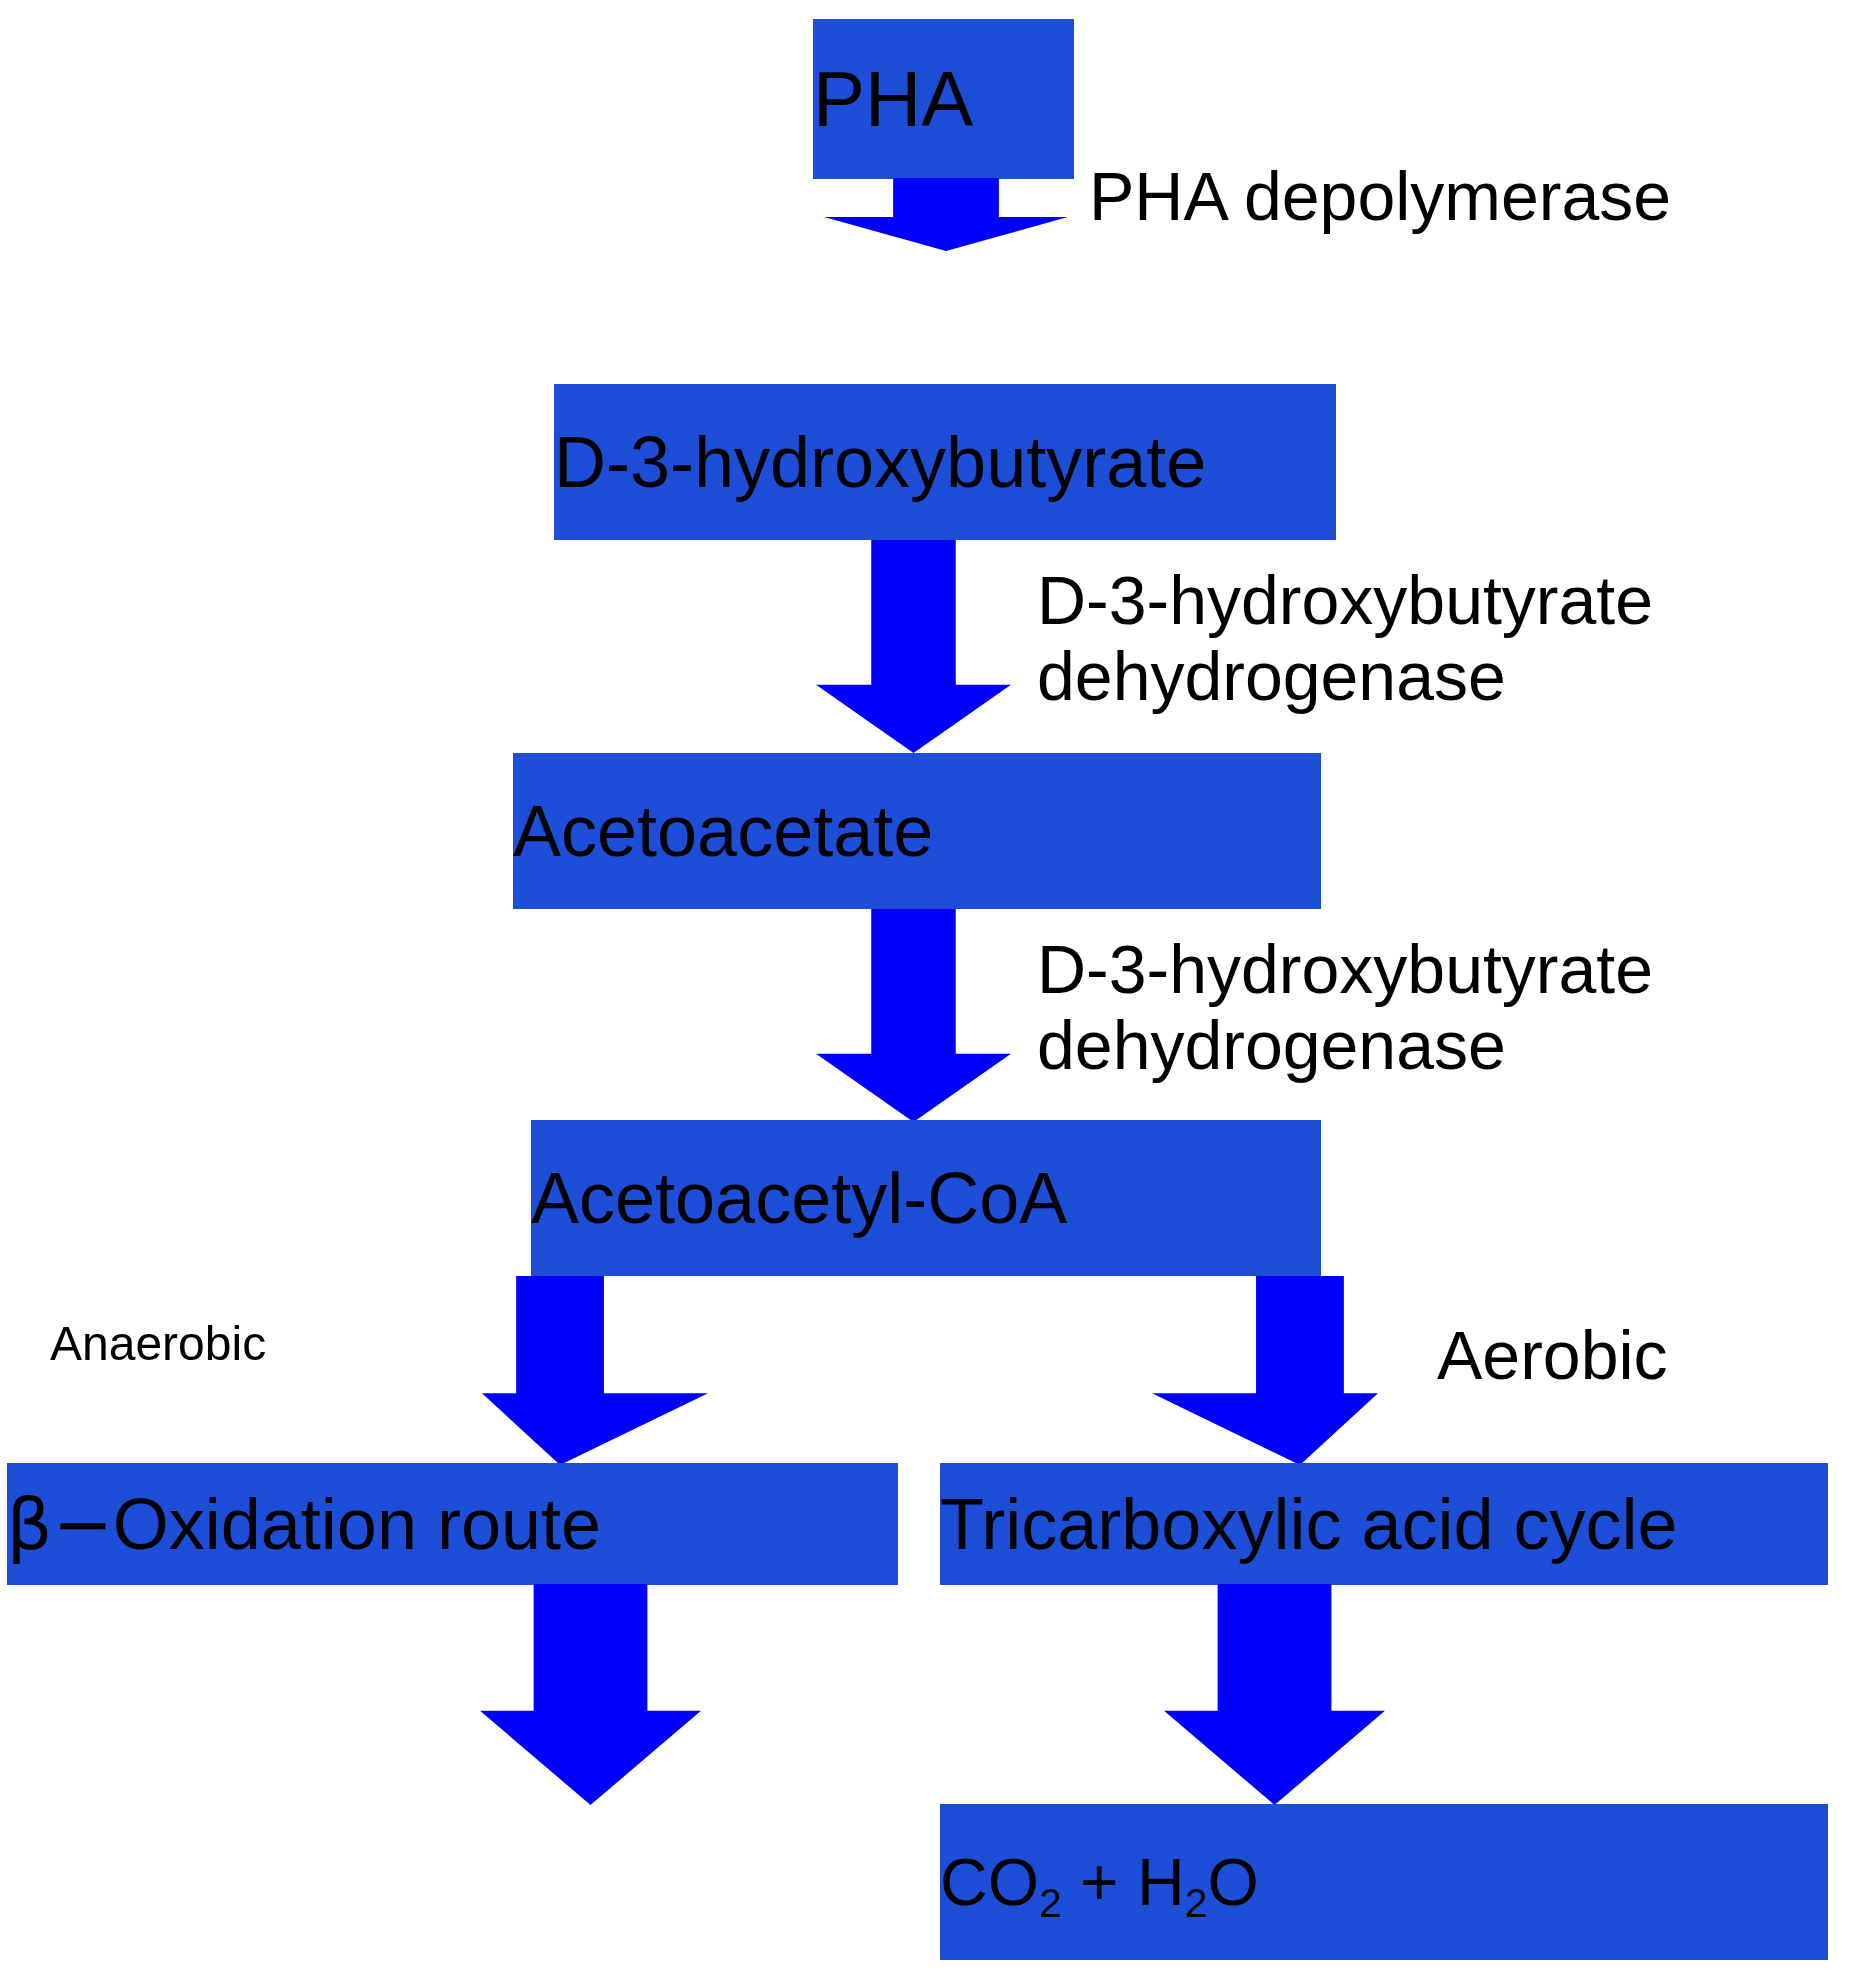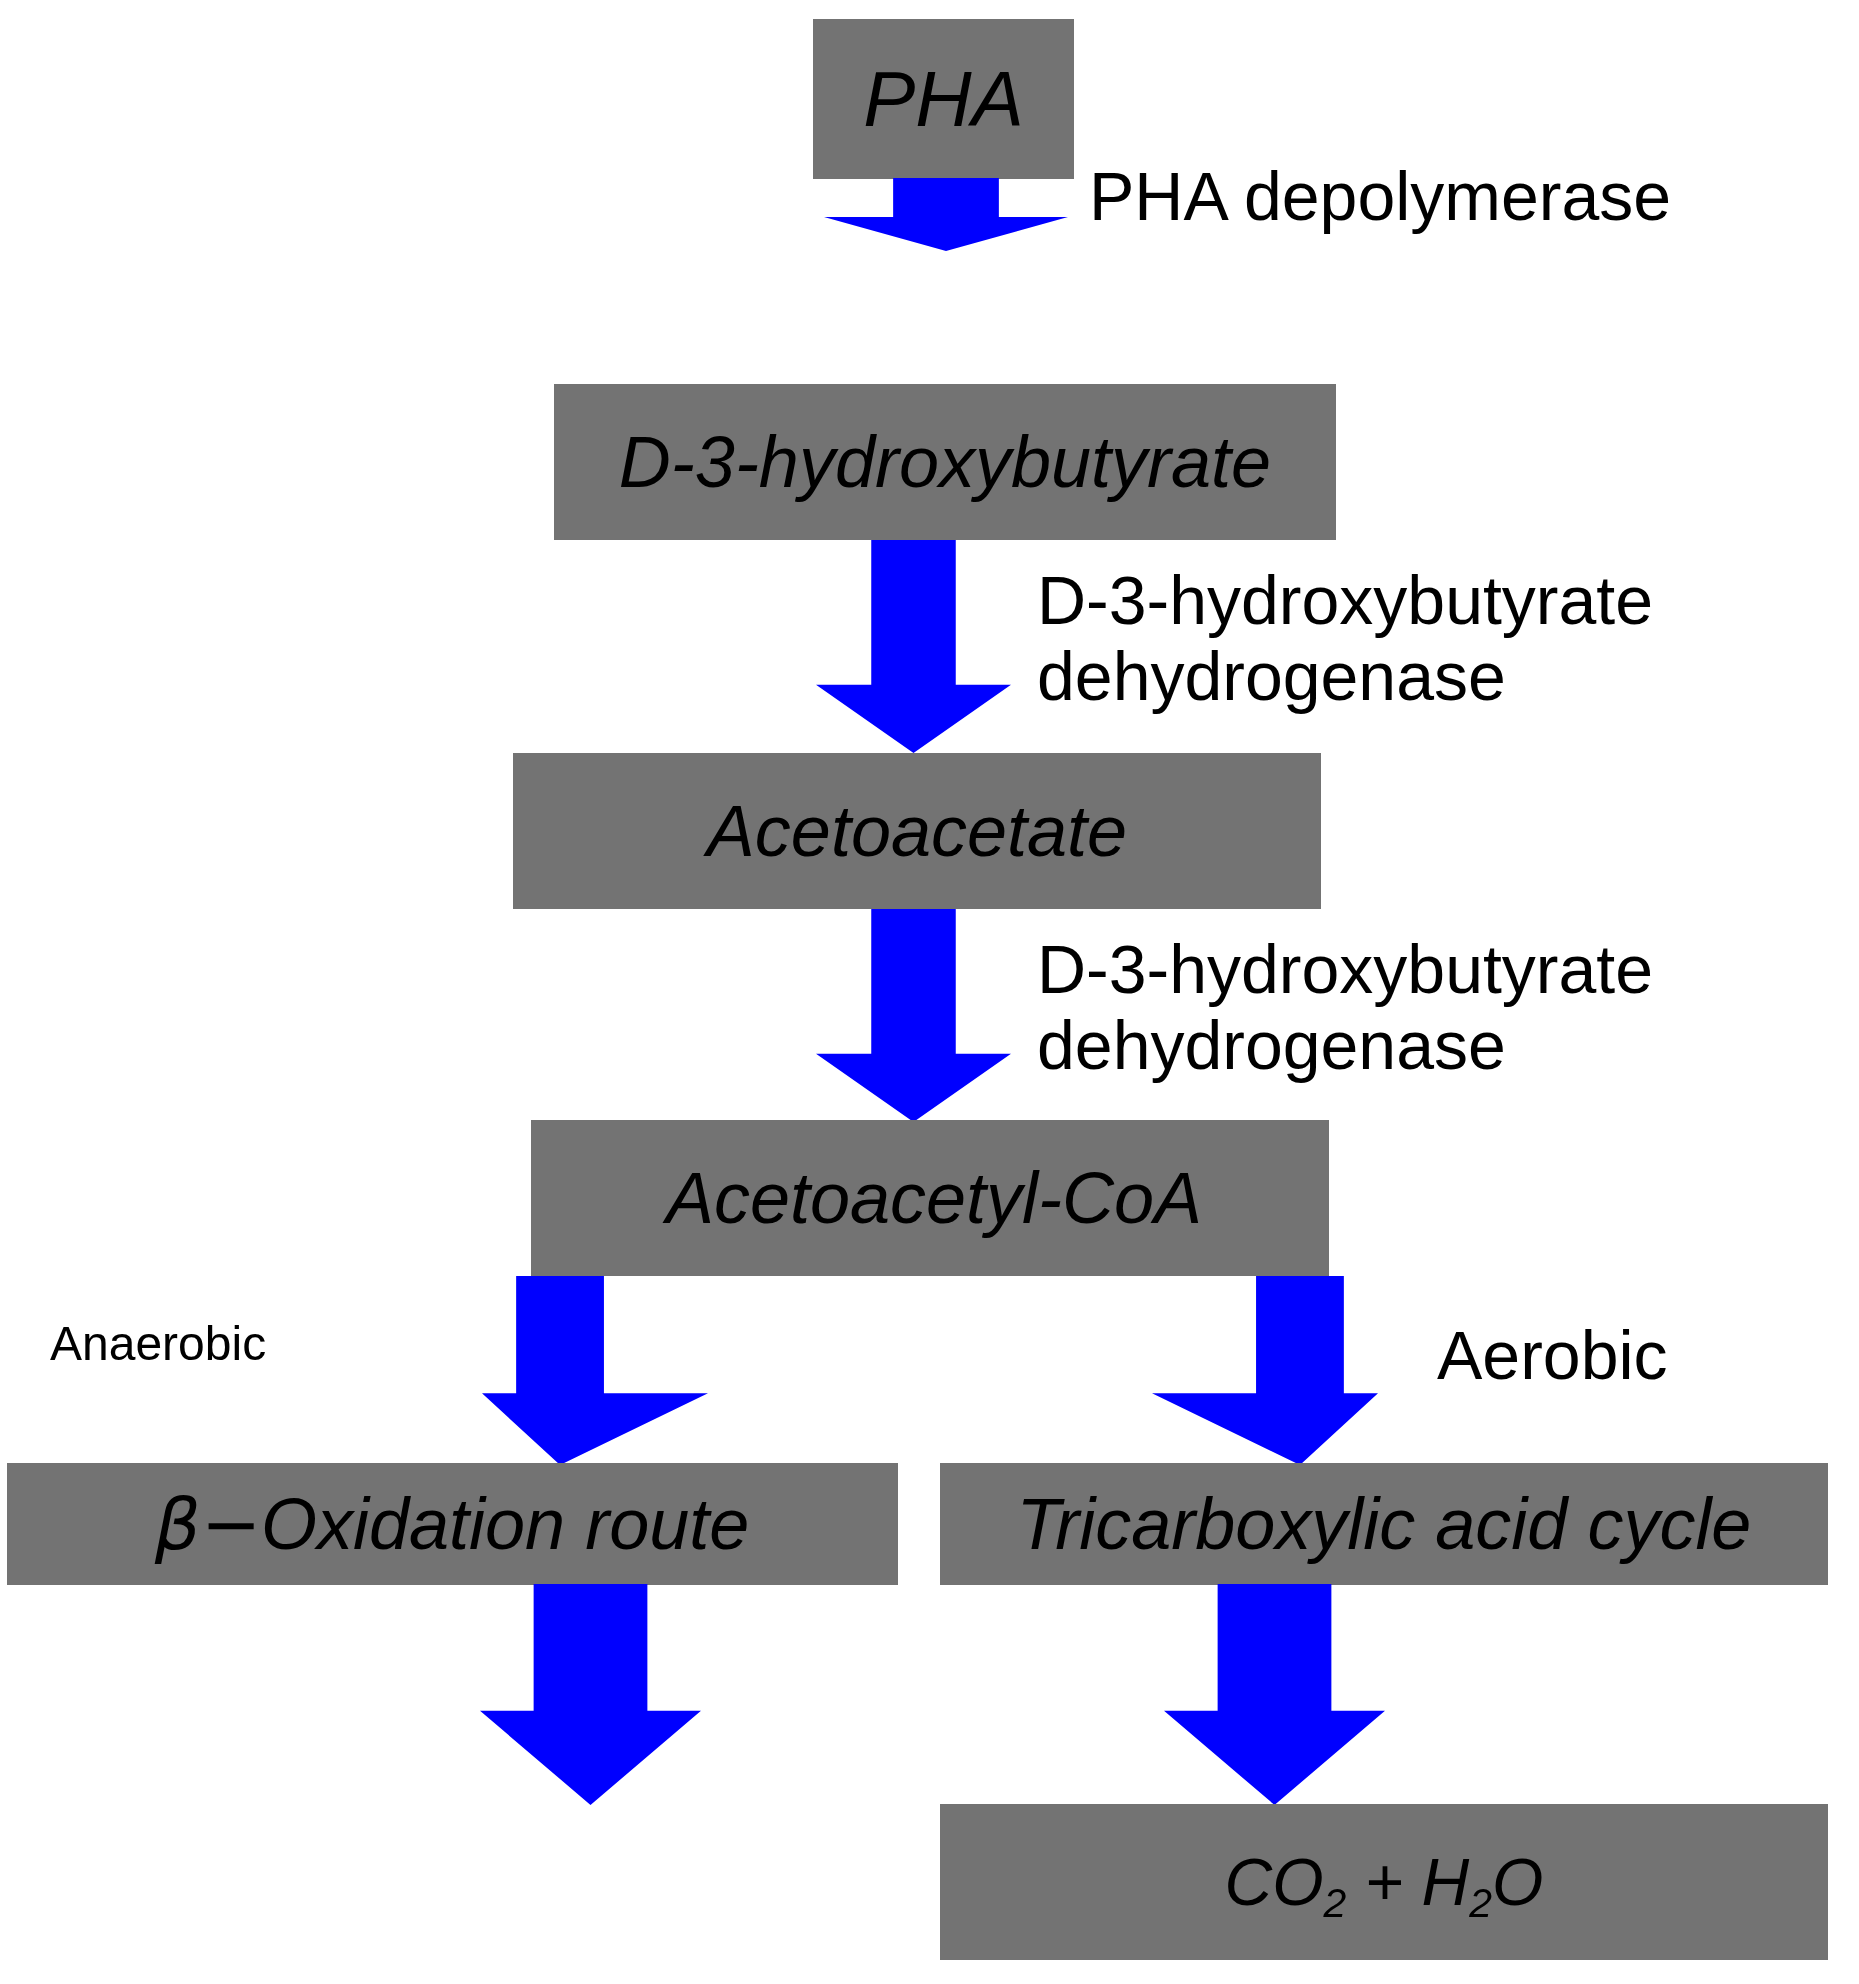--- a/index.html
+++ b/index.html
@@ -12,31 +12,30 @@
   }
   #stage {
     position: relative;
     width: 1860px;
     height: 1984px;
     background: #ffffff;
     overflow: hidden;
   }
   .node {
     position: absolute;
-    background: #737373;
+    background: #1d4ed8;
     color: #000000;
     display: flex;
     align-items: center;
-    justify-content: center;
+    justify-content: flex-start;
     text-align: center;
     font-family: "Liberation Sans", sans-serif;
     font-weight: 400;
     line-height: 1;
     white-space: nowrap;
-    font-style: italic;
   }
   .node-label {
     display: block;
     font-family: "Liberation Sans", sans-serif;
   }
   .edge-label {
     position: absolute;
     color: #000000;
     font-family: "Liberation Sans", sans-serif;
     font-weight: 400;
@@ -94,21 +93,21 @@
   </div>
 
   <div class="arrow" style="left:816px; top:909px; width:195px; height:213px;">
     <svg viewBox="0 0 240 262" preserveAspectRatio="none">
       <polygon points="68,0 172,0 172,178 240,178 120,262 0,178 68,178" fill="#0000FF"></polygon>
     </svg>
   </div>
   <div class="edge-label" style="left:1037px; top:931px; font-size:68px;">D-3-hydroxybutyrate
 dehydrogenase</div>
 
-  <div class="node" style="left:531px; top:1120px; width:790px; height:156px; font-size:72px;padding-left:8px;">
+  <div class="node" style="left:531px; top:1120px; width:790px; height:156px; font-size:72px;">
     <span class="node-label">Acetoacetyl-CoA</span>
   </div>
 
   <div class="arrow" style="left:482px; top:1276px; width:226px; height:189px;">
     <svg viewBox="0 0 278 232" preserveAspectRatio="none">
       <polygon points="42,0 150,0 150,144 278,144 96,232 0,144 42,144" fill="#0000FF"></polygon>
     </svg>
   </div>
   <div class="edge-label" style="left:50px; top:1317px; font-size:48px;">Anaerobic</div>
 

